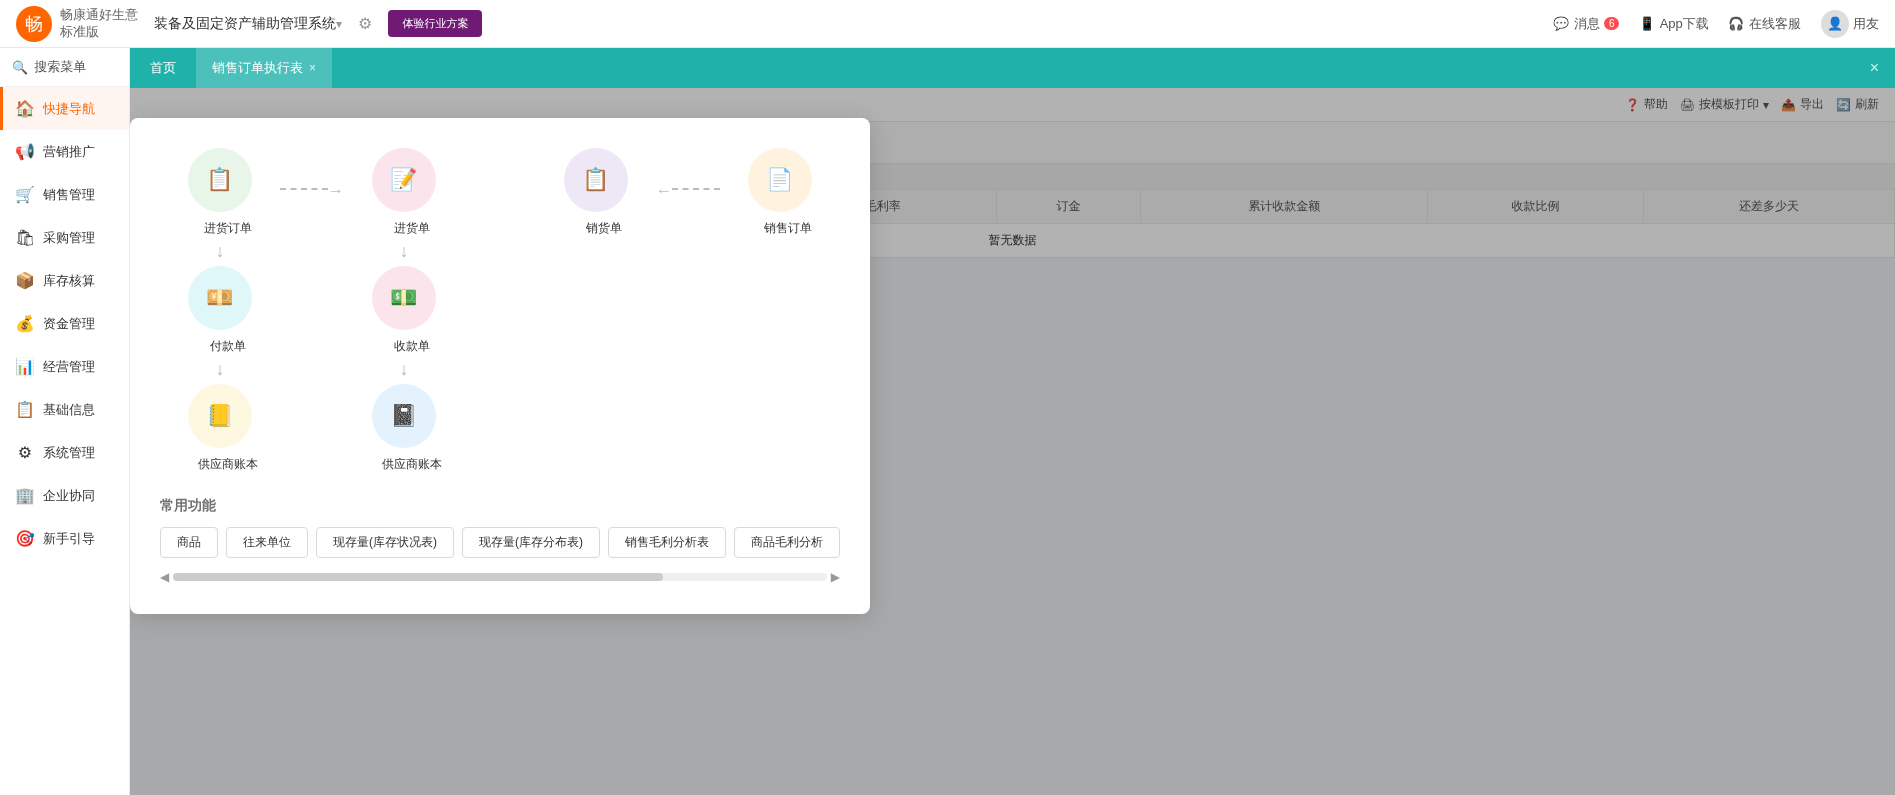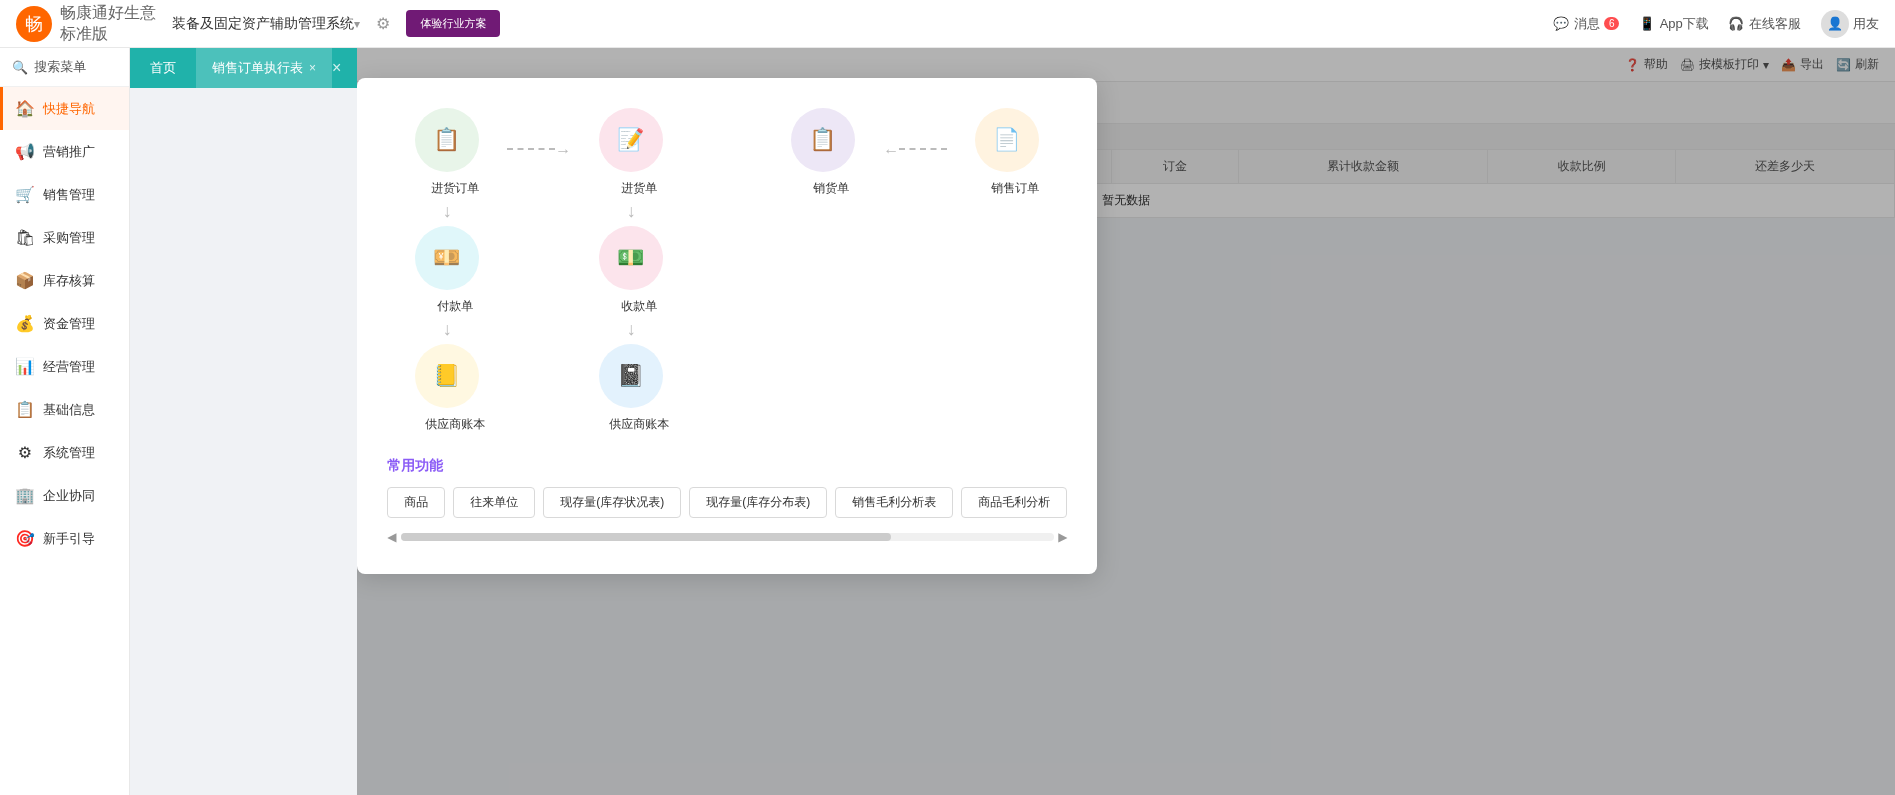--- a/index.html
+++ b/index.html
@@ -3,21 +3,21 @@
   <meta charset="utf-8">
   <style>
     * { box-sizing: border-box; margin: 0; padding: 0; }
     body { font-family: 'Microsoft YaHei', sans-serif; font-size: 13px; background: #f5f5f5; overflow: hidden; }
 
     
     .app-wrapper { display: flex; flex-direction: column; height: 795px; width: 1895px; }
     .top-bar { height: 48px; background: #fff; display: flex; align-items: center; padding: 0 16px; border-bottom: 1px solid #e8e8e8; flex-shrink: 0; }
     .main-area { display: flex; flex: 1; overflow: hidden; }
     .sidebar { width: 130px; background: #fff; border-right: 1px solid #e8e8e8; display: flex; flex-direction: column; flex-shrink: 0; }
-    .content-area { flex: 1; display: flex; flex-direction: row; overflow: hidden; background: #f0f2f5; }
+    .content-area { flex: 1; display: flex; flex-direction: column; overflow: hidden; background: #f0f2f5; }
     .tab-bar { height: 40px; background: #20b2aa; display: flex; align-items: center; padding: 0; flex-shrink: 0; }
     .page-content { flex: 1; overflow: auto; position: relative; }
 
     
     .logo-area { display: flex; align-items: center; gap: 8px; margin-right: 16px; }
     .logo-icon { width: 36px; height: 36px; background: #ff6600; border-radius: 50%; display: flex; align-items: center; justify-content: center; color: #fff; font-size: 18px; }
     .logo-text { font-size: 12px; color: #666; line-height: 1.3; }
     .system-title { font-size: 14px; color: #333; font-weight: normal; margin-right: 0; }
     .dropdown-arrow { color: #999; font-size: 12px; margin-right: 16px; cursor: pointer; }
     .settings-icon { color: #999; font-size: 16px; margin-right: 16px; cursor: pointer; }
@@ -74,21 +74,21 @@
     .circle-pink { background: #fce4ec; color: #ef5350; }
     .circle-purple { background: #ede7f6; color: #9c27b0; }
     .circle-orange { background: #fff3e0; color: #ff9800; }
     .circle-teal { background: #e0f7fa; color: #00acc1; }
     .circle-red { background: #fce4ec; color: #e53935; }
     .circle-yellow { background: #fff8e1; color: #f9a825; }
     .circle-blue { background: #e3f2fd; color: #1e88e5; }
 
     
     .func-section { margin-top: 8px; }
-    .func-title { font-size: 14px; color: #8b5cf6; font-weight: bold; margin-bottom: 12px; }
+    .func-title { font-size: 14px; color: #737373; font-weight: bold; margin-bottom: 12px; }
     .func-row { display: flex; flex-wrap: wrap; gap: 8px; margin-bottom: 8px; }
     .func-btn { border: 1px solid #d9d9d9; border-radius: 4px; padding: 6px 16px; font-size: 12px; color: #333; background: #fff; cursor: pointer; }
 
     
     .modal-scrollbar { display: flex; align-items: center; gap: 4px; margin-top: 12px; }
     .scrollbar-track { flex: 1; height: 8px; background: #f0f0f0; border-radius: 4px; position: relative; }
     .scrollbar-thumb { width: 75%; height: 8px; background: #ccc; border-radius: 4px; }
     .scroll-arrow { color: #999; font-size: 12px; cursor: pointer; }
 
     
@@ -96,21 +96,21 @@
   </style>
 </head>
 <body>
 
 <div class="app-wrapper">
 
   <div class="top-bar">
     <div class="logo-area">
       <div class="logo-icon">畅</div>
       <div class="logo-text">
-        <div style="white-space:pre; font-size:16px; color:#666;">畅康通好生意
+        <div style="white-space:pre; font-size:13px; color:#666;">畅康通好生意
 标准版</div>
       </div>
     </div>
     <span class="system-title">装备及固定资产辅助管理系统</span>
     <span class="dropdown-arrow">▾</span>
     <span class="settings-icon">⚙</span>
     <button class="trial-btn">体验行业方案</button>
     <div class="top-right">
       <div class="top-right-item">
         <span>💬</span>

